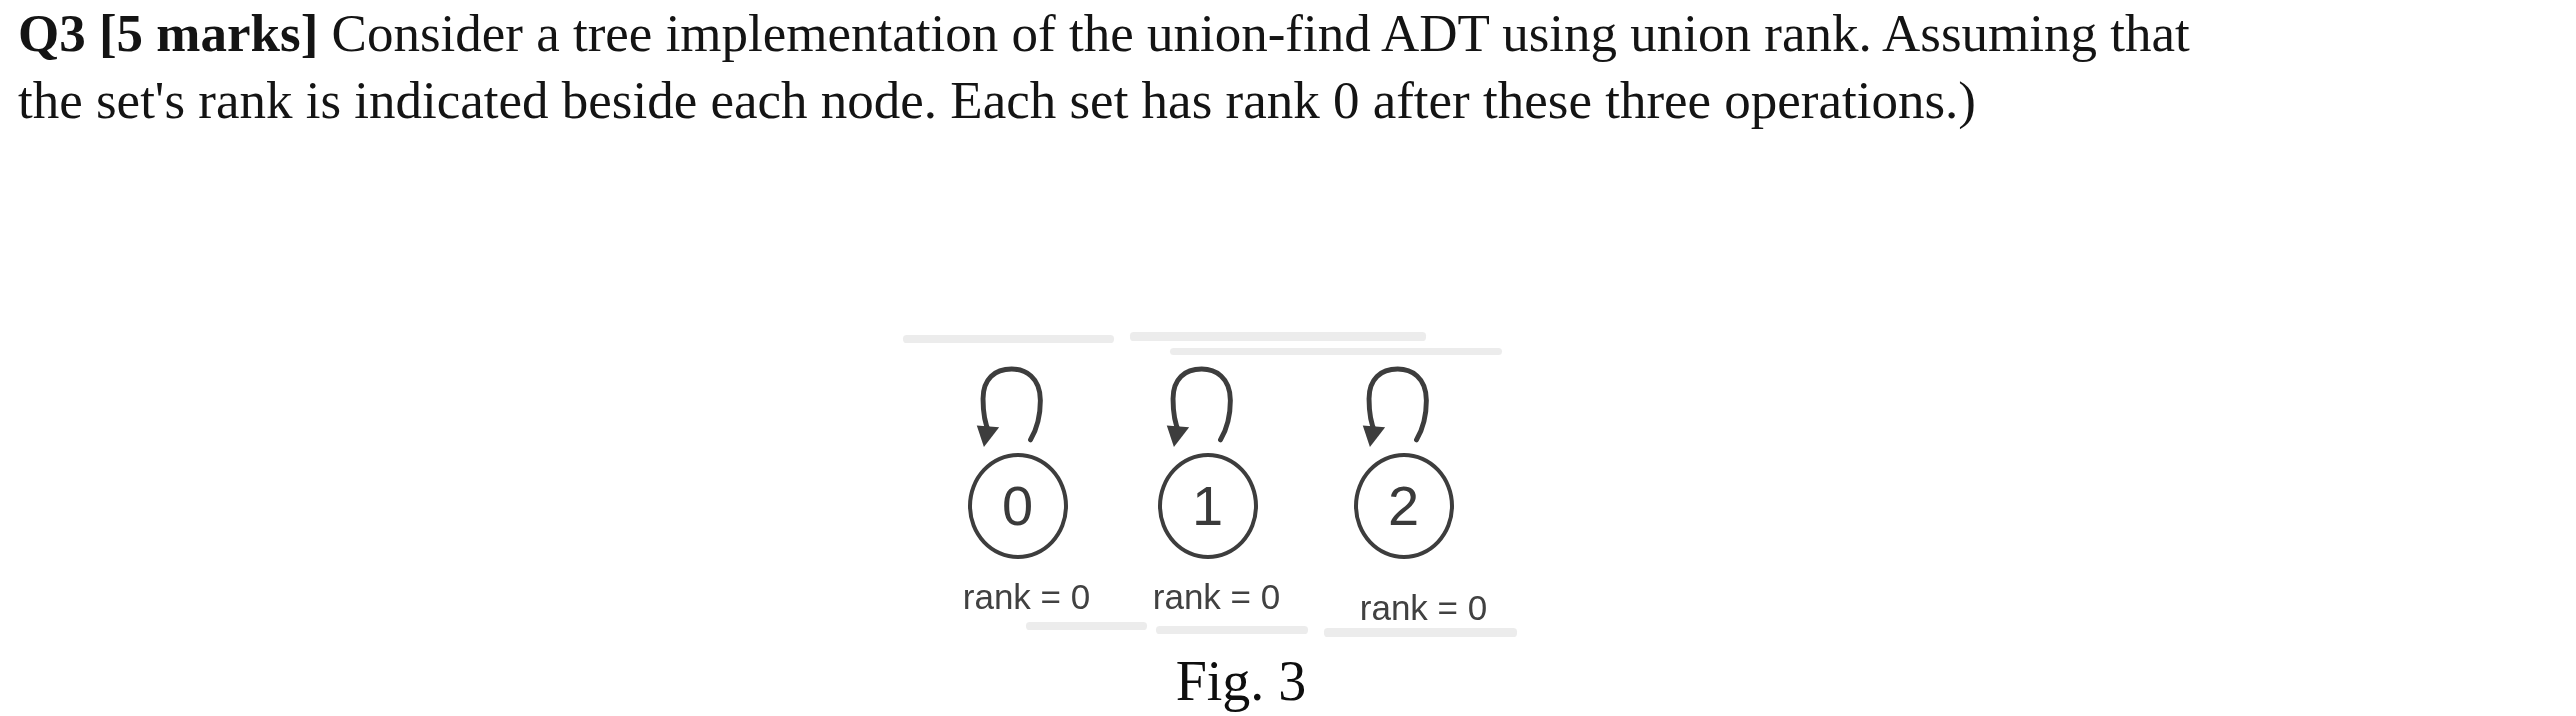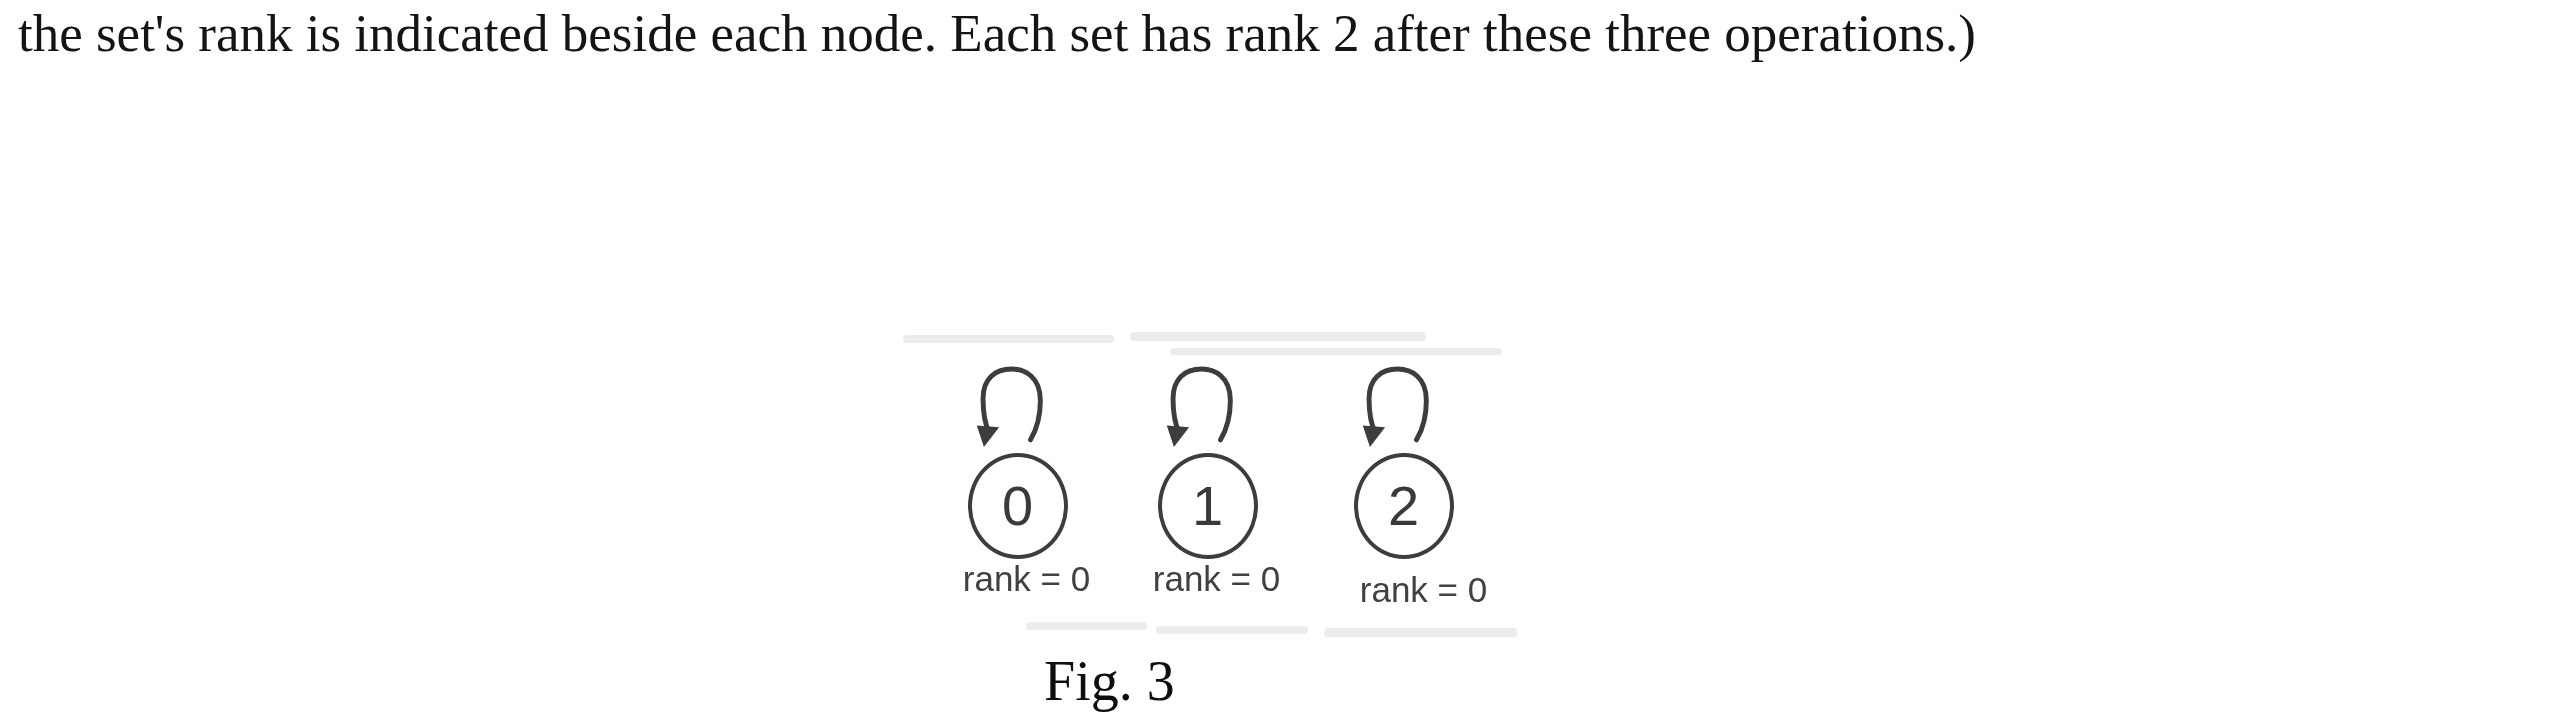--- a/index.html
+++ b/index.html
@@ -62,33 +62,35 @@
     display: flex;
     align-items: center;
     justify-content: center;
     font-family: "Liberation Sans", sans-serif;
     font-size: 56px;
     font-weight: 500;
     color: #3a3a3a;
     background: #ffffff;
   }
   .rank-label {
+    margin-top: 18px;
     font-family: "Liberation Sans", sans-serif;
     font-size: 35px;
     color: #414141;
     white-space: nowrap;
     transform: translateX(9px);
   }
   .g2 .rank-label { transform: translate(20px, 10.8px); }
 
   figcaption.fig-caption {
     position: absolute;
     left: 143px;
     top: 319px;
     width: 394px;
+    text-align: center;
     font-family: "Liberation Serif", serif;
     font-size: 56px;
     color: #0e0e0e;
   }
 
   .artifact {
     position: absolute;
     background: #e7e7e7;
     border-radius: 3.6px;
     opacity: 0.8;
@@ -98,21 +100,22 @@
   .a3 { left: 269px; top: 18px;  width: 332px; height: 7.2px;  }
   .a4 { left: 125px; top: 292px; width: 121px; height: 8px;  }
   .a5 { left: 255px; top: 296px; width: 152px; height: 8px;  }
   .a6 { left: 423px; top: 298px; width: 193px; height: 9px; }
 </style>
 </head>
 <body>
 
 <main>
   <section class="question">
-    <div class="q-line">the set's rank is indicated beside each node. Each set has rank 2 after these three operations.)</div>
+    <div class="q-line"><span class="bold">Q3 [5 marks]</span> <span>Consider a tree implementation of the union-find ADT using union rank. Assuming that</span></div>
+    <div class="q-line">the set's rank is indicated beside each node. Each set has rank 0 after these three operations.)</div>
   </section>
 
   <figure class="forest">
     <div class="artifact a1"></div>
     <div class="artifact a2"></div>
     <div class="artifact a3"></div>
     <div class="artifact a4"></div>
     <div class="artifact a5"></div>
     <div class="artifact a6"></div>
 

